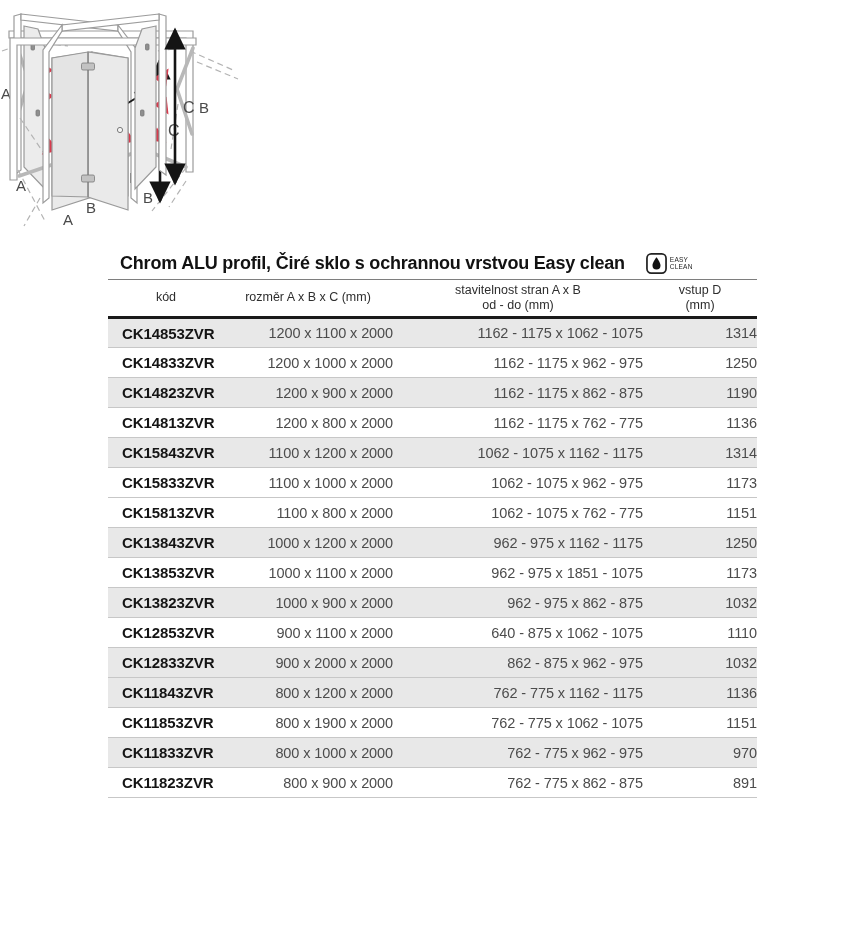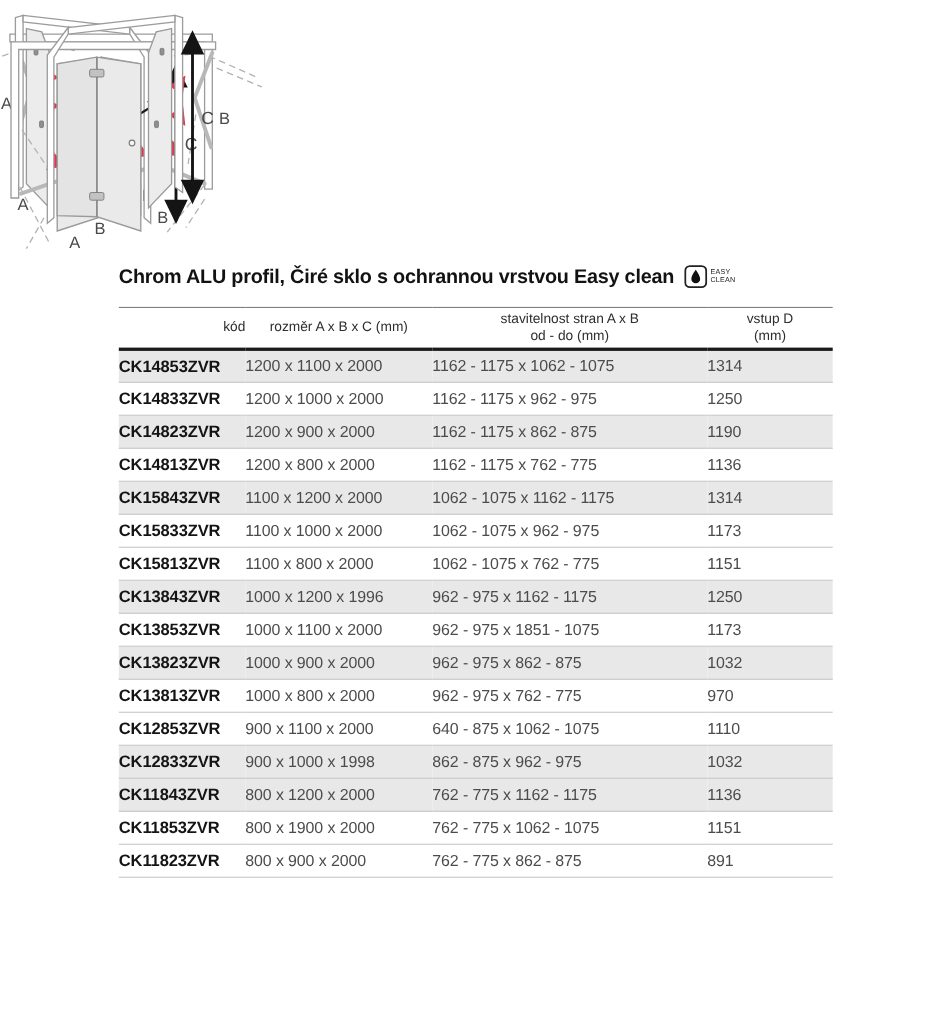--- a/index.html
+++ b/index.html
@@ -4,33 +4,33 @@
 <style>
   html,body{margin:0;padding:0;background:#fff;}
   body{width:860px;height:930px;font-family:"Liberation Sans",sans-serif;position:relative;overflow:hidden;}
   .page{position:absolute;inset:0;background:#fff;}
   .diagrams{position:absolute;top:0;left:0;width:860px;height:238px;}
   .diagrams svg{position:absolute;top:0;}
   #d1{left:0;} #d2{left:225;} #d3{left:416;} #d4{left:655;}
   svg text{font-family:"Liberation Sans",sans-serif;fill:#4a4a4a;}
 
   .title-row{position:absolute;left:108px;top:241px;display:flex;align-items:center;gap:9px;white-space:nowrap;}
-  .title-row h1{margin:0;font-size:18px;font-weight:bold;color:#121212;letter-spacing:-0.2px;}
+  .title-row h1{margin:12px;font-size:18px;font-weight:bold;color:#121212;letter-spacing:-0.2px;}
   .badge{display:inline-flex;align-items:center;gap:3px;}
   .badge-text{display:flex;flex-direction:column;line-height:1.05;font-size:6.5px;color:#222;letter-spacing:0.2px;}
 
   table{position:absolute;left:108px;top:279px;width:649px;border-collapse:collapse;table-layout:fixed;}
   thead th{font-weight:normal;font-size:12.5px;color:#2e2e2e;border-top:1px solid #7e7e7e;
            border-bottom:3px solid #1a1a1a;height:31px;vertical-align:middle;line-height:1.2;padding:2px 0 3px;}
-  thead th.left{text-align:right;padding-left:1px;}
+  thead th.left{text-align:center;padding-left:1px;}
   tbody tr{height:30px;border-bottom:1px solid #c7c7c7;}
   tbody tr.odd{background:#e8e8e8;}
   td{padding:0;font-size:14.5px;letter-spacing:-0.1px;}
-  td.code{font-weight:bold;color:#141414;text-align:left;padding-left:0;font-size:15px;}
-  td.size,td.range,td.entry{color:#4c4c4c;text-align:left;}
+  td.code{font-weight:bold;color:#141414;text-align:left;padding-left:14px;font-size:15px;}
+  td.size,td.range,td.entry{color:#4c4c4c;text-align:right;}
 </style>
 </head>
 <body>
 
 <div class="page">
 
   <div class="diagrams">
 
     <svg id="d1" width="215" height="238" viewBox="0 0 215 238">
       <defs>
@@ -231,66 +231,66 @@
           <td class="entry">1173</td>
         </tr>
         <tr>
           <td class="code">CK15813ZVR</td>
           <td class="size">1100 x 800 x 2000</td>
           <td class="range">1062 - 1075 x 762 - 775</td>
           <td class="entry">1151</td>
         </tr>
         <tr class="odd">
           <td class="code">CK13843ZVR</td>
-          <td class="size">1000 x 1200 x 1996</td>
+          <td class="size">1000 x 1200 x 2000</td>
           <td class="range">962 - 975 x 1162 - 1175</td>
           <td class="entry">1250</td>
         </tr>
         <tr>
           <td class="code">CK13853ZVR</td>
           <td class="size">1000 x 1100 x 2000</td>
           <td class="range">962 - 975 x 1851 - 1075</td>
           <td class="entry">1173</td>
         </tr>
         <tr class="odd">
           <td class="code">CK13823ZVR</td>
           <td class="size">1000 x 900 x 2000</td>
           <td class="range">962 - 975 x 862 - 875</td>
           <td class="entry">1032</td>
         </tr>
         <tr>
-          <td class="code">CK13813ZVR</td>
-          <td class="size">1000 x 800 x 2000</td>
-          <td class="range">962 - 975 x 762 - 775</td>
-          <td class="entry">970</td>
-        </tr>
-        <tr>
           <td class="code">CK12853ZVR</td>
           <td class="size">900 x 1100 x 2000</td>
           <td class="range">640 - 875 x 1062 - 1075</td>
           <td class="entry">1110</td>
         </tr>
         <tr class="odd">
           <td class="code">CK12833ZVR</td>
-          <td class="size">900 x 1000 x 1998</td>
+          <td class="size">900 x 2000 x 2000</td>
           <td class="range">862 - 875 x 962 - 975</td>
           <td class="entry">1032</td>
         </tr>
         <tr class="odd">
           <td class="code">CK11843ZVR</td>
           <td class="size">800 x 1200 x 2000</td>
           <td class="range">762 - 775 x 1162 - 1175</td>
           <td class="entry">1136</td>
         </tr>
         <tr>
           <td class="code">CK11853ZVR</td>
           <td class="size">800 x 1900 x 2000</td>
           <td class="range">762 - 775 x 1062 - 1075</td>
           <td class="entry">1151</td>
         </tr>
+        <tr class="odd">
+          <td class="code">CK11833ZVR</td>
+          <td class="size">800 x 1000 x 2000</td>
+          <td class="range">762 - 775 x 962 - 975</td>
+          <td class="entry">970</td>
+        </tr>
         <tr>
           <td class="code">CK11823ZVR</td>
           <td class="size">800 x 900 x 2000</td>
           <td class="range">762 - 775 x 862 - 875</td>
           <td class="entry">891</td>
         </tr>
       </tbody>
   </table>
 </div>
 

